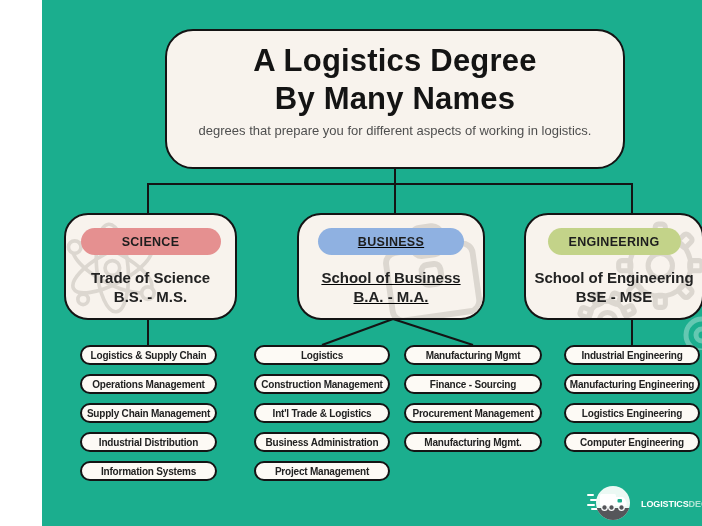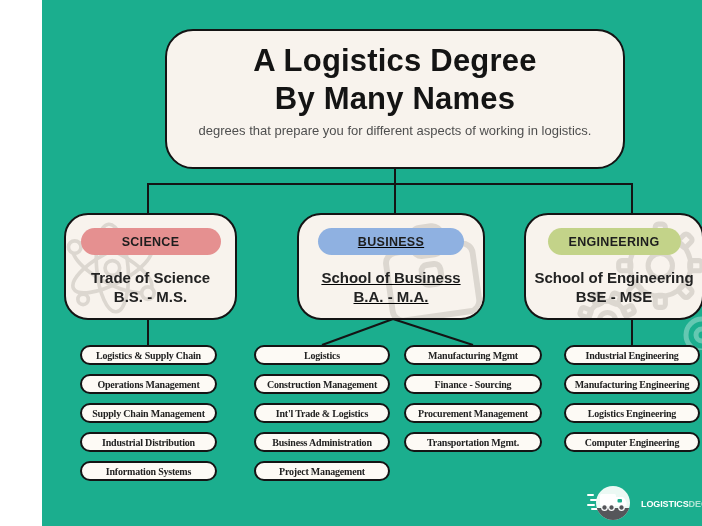--- a/index.html
+++ b/index.html
@@ -35,21 +35,21 @@
   }
   .pill-science { width: 140px; background: var(--science-pill, #e59090); }
   .pill-business { width: 146px; background: var(--business-pill, #8fb1e1); }
   .pill-engineering { width: 133px; background: var(--engineering-pill, #c3d389); }
   .school { position: relative; margin-top: 13px; font-size: 15px; font-weight: bold; color: #222; line-height: 19px; z-index: 2; }
   .wm { position: absolute; z-index: 1; }
   .wm * { stroke: #dcd7d0; fill: none; }
   .wm .dotfill { fill: var(--card-bg, #f8f3ed); }
   .bg-wm { position: absolute; z-index: 1; }
   
-  .deg-col { position: absolute; top: 345px; z-index: 2; font-family: Liberation Serif, serif; }
+  .deg-col { position: absolute; top: 345px; z-index: 2; }
   #col-science { left: 38px; width: 137px; }
   #col-business-1 { left: 212px; width: 136px; }
   #col-business-2 { left: 362px; width: 138px; }
   #col-engineering { left: 522px; width: 136px; }
   .deg {
     height: 20px; margin-bottom: 9px; background: #fdfaf5;
     border: 2px solid var(--line-color, #141414); border-radius: 12px;
     display: flex; align-items: center; justify-content: center;
     font-size: 10px; font-weight: bold; color: #222; letter-spacing: -0.2px;
     white-space: nowrap; box-sizing: border-box;
@@ -270,21 +270,21 @@
     <div class="deg">
         <span>Manufacturing Mgmt</span>
       </div>
     <div class="deg">
         <span>Finance - Sourcing</span>
       </div>
     <div class="deg">
         <span>Procurement Management</span>
       </div>
     <div class="deg">
-        <span>Transportation Mgmt.</span>
+        <span>Manufacturing Mgmt.</span>
       </div>
   </div>
 
   <div class="deg-col" id="col-engineering">
     <div class="deg">
         <span>Industrial Engineering</span>
       </div>
     <div class="deg">
         <span>Manufacturing Engineering</span>
       </div>

